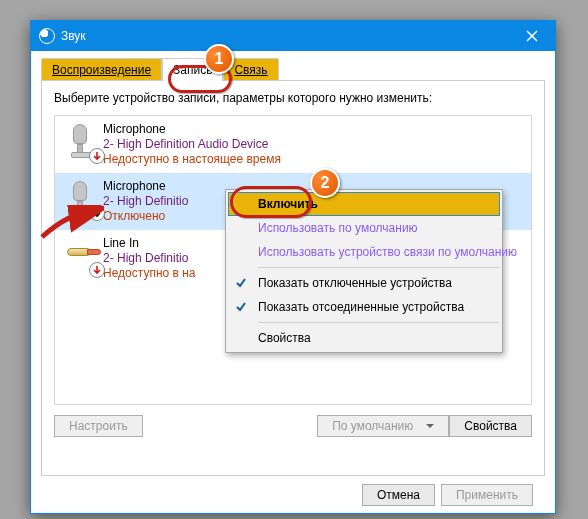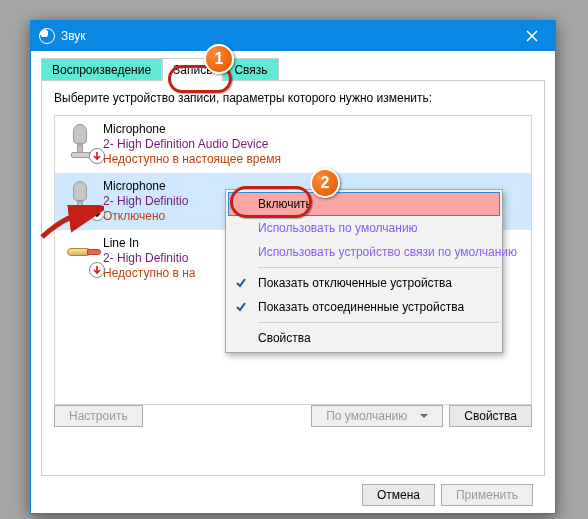--- a/index.html
+++ b/index.html
@@ -7,52 +7,52 @@
   .overlay { position: absolute; inset: 0; background: rgba(0,0,0,0.35); }
   .window { position: absolute; left: 30px; top: 20px; width: 526px; height: 494px; background: #fff; border: 1px solid #0a87e2; box-shadow: 0 4px 16px rgba(0,0,0,0.5); }
   .titlebar { height: 30px; background: #0a87e2; color: #fff; display: flex; align-items: center; padding: 0 0 0 8px; }
   .title-icon { width: 16px; height: 16px; border: 1px solid #fff; border-radius: 50%; margin-right: 6px; background: radial-gradient(circle at 30% 30%, #fff 0 30%, #0a87e2 31% 100%); }
   .titlebar span { font-size: 12px; }
   .close-btn { margin-left: auto; width: 46px; height: 30px; display: flex; align-items: center; justify-content: center; color: #fff; }
   .close-btn svg { width: 12px; height: 12px; stroke: #fff; stroke-width: 1.5; }
   .body { padding: 6px 10px 10px; }
   .tabs { display: flex; position: relative; top: 1px; }
   .tab { font-size: 12px; padding: 4px 10px; border: 1px solid #ccc; border-bottom: none; background: #fff; margin-right: 0; }
-  .tab.inactive { background: #5eead4; }
+  .tab.inactive { background: #eab308; text-decoration: underline; }
   .tab.active { background: #fff; position: relative; z-index: 2; }
   .tab-frame { border: 1px solid #ccc; padding: 10px 12px 14px; height: 396px; position: relative; }
   .instr { font-size: 12px; margin: 0 0 10px; }
   .device-list { border: 1px solid #d6d6d6; height: 290px; overflow: hidden; }
   .device { display: flex; padding: 6px 8px; gap: 0; }
   .device.selected { background: #cfe8ff; }
   .icon-wrap { position: relative; width: 40px; height: 40px; flex: none; }
   .mic-body { position: absolute; left: 10px; top: 2px; width: 14px; height: 20px; background: #c5c5c5; border: 1px solid #9a9a9a; border-radius: 7px 7px 4px 4px; }
   .mic-stand { position: absolute; left: 14px; top: 22px; width: 6px; height: 10px; background: #bbb; border: 1px solid #9a9a9a; border-radius: 0 0 2px 2px; }
   .mic-base { position: absolute; left: 8px; top: 30px; width: 20px; height: 6px; background: #d0d0d0; border: 1px solid #9a9a9a; border-radius: 2px; }
   .linein-jack { position: absolute; left: 4px; top: 12px; width: 24px; height: 8px; background: linear-gradient(#f5e4a8,#d9b656); border: 1px solid #a88830; border-radius: 4px; }
   .linein-cable { position: absolute; left: 24px; top: 13px; width: 14px; height: 6px; background: #e86a4a; border: 1px solid #b54a30; border-radius: 0 3px 3px 0; }
   .badge { position: absolute; right: -2px; bottom: -2px; width: 16px; height: 16px; border: 1px solid #888; border-radius: 50%; background: #fff; display: flex; align-items: center; justify-content: center; }
   .badge svg { width: 10px; height: 10px; }
   .dev-text { font-size: 12px; line-height: 15px; overflow: hidden; }
   .dev-name { color: #000; }
   .dev-sub { color: #701a75; }
   .dev-status { color: #c2410c; }
-  .bottom-row { display: flex; gap: 6px; }
+  .bottom-row { display: flex; margin-top: 10px; }
   .btn { font-size: 12px; padding: 3px 14px; border: 1px solid #adadad; background: #e9e9e9; }
   .btn:disabled, .btn.disabled { color: #9a9a9a; background: #efefef; }
   .dd { display: inline-flex; align-items: center; }
   .dd-caret { display: inline-block; margin-left: 6px; border: 4px solid transparent; border-top-color: #666; transform: translateY(2px); }
   .sep { border-left: 1px solid #bbb; margin: 2px 3px; }
   .spacer { flex: 1; }
   .dlg-buttons { display: flex; justify-content: flex-end; gap: 6px; padding: 8px 12px 0; }
 
   
   .context-menu { position: absolute; background: #f2f2f2; border: 1px solid #a7a7a7; box-shadow: 2px 3px 6px rgba(0,0,0,0.3); font-size: 12px; padding: 2px; width: 278px; z-index: 50; }
   .cm-item { padding: 5px 8px 5px 30px; position: relative; white-space: nowrap; }
-  .cm-item.hl { background: #fca5a5; border: 1px solid #2a8dd4; padding: 4px 7px 4px 29px; }
+  .cm-item.hl { background: #eab308; border: 1px solid #2a8dd4; padding: 4px 7px 4px 29px; font-weight: bold; }
   .cm-item.dis { color: #8b5cf6; }
   .cm-sep { height: 1px; background: #d0d0d0; margin: 3px 1px 3px 30px; }
   .cm-left { position: absolute; left: 0; top: 0; bottom: 0; width: 26px; }
   .cm-check { position: absolute; left: 7px; top: 50%; transform: translateY(-50%); width: 12px; height: 12px; }
   .cm-check svg { width: 12px; height: 12px; stroke: #1456a0; stroke-width: 2; fill: none; }
 
   
   .anno { position: absolute; pointer-events: none; z-index: 100; }
   .ring { border: 3px solid #c52018; border-radius: 18px; box-shadow: 1px 1px 1px rgba(0,0,0,0.3), inset 1px 1px 1px rgba(255,255,255,0.25); }
   .num-badge { width: 30px; height: 30px; border-radius: 50%; background: radial-gradient(circle at 30% 30%, #ff8a33, #e25500); border: 2px solid #fff; box-shadow: 1px 1px 3px rgba(0,0,0,0.5); color: #fff; font-weight: bold; display: flex; align-items: center; justify-content: center; font-size: 16px; }

